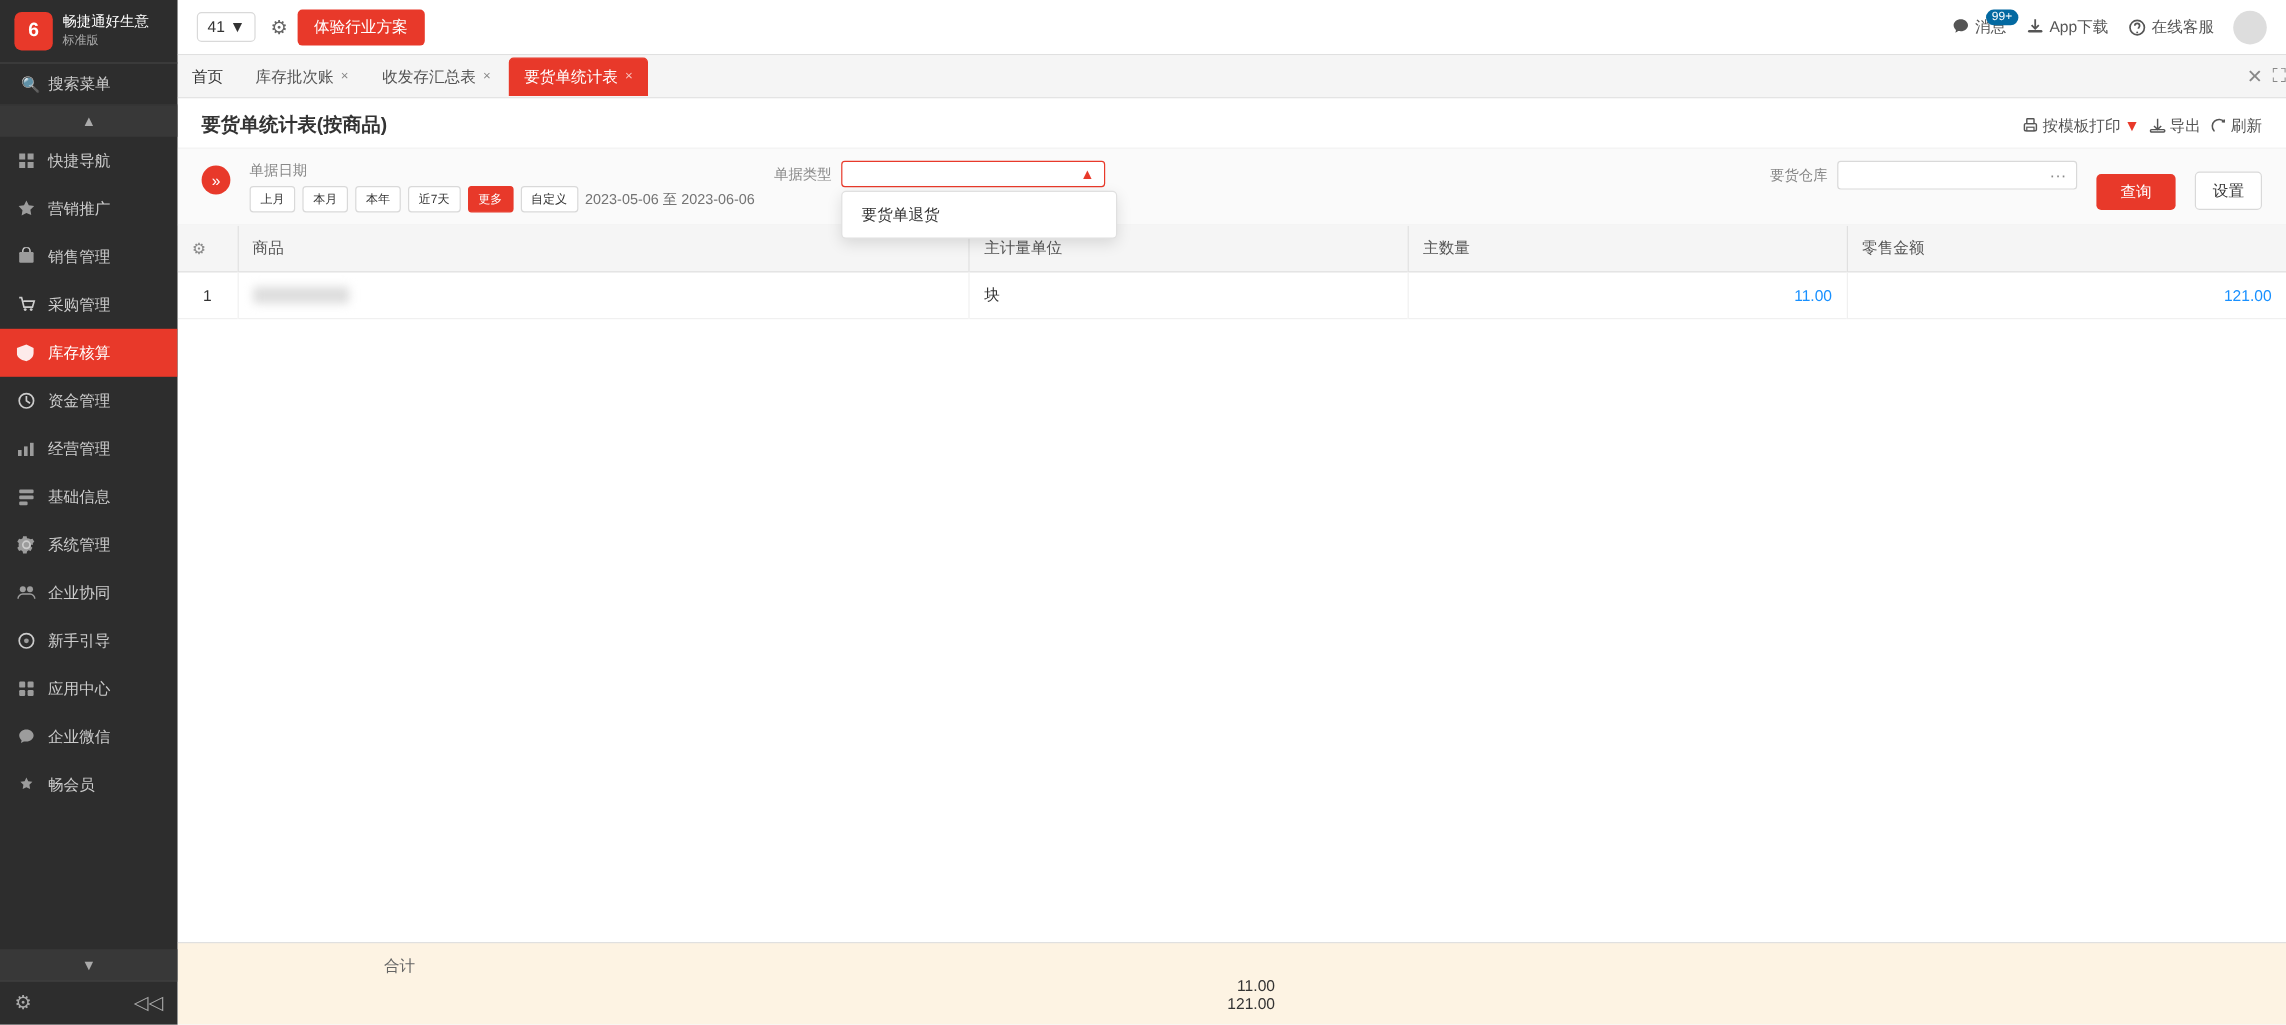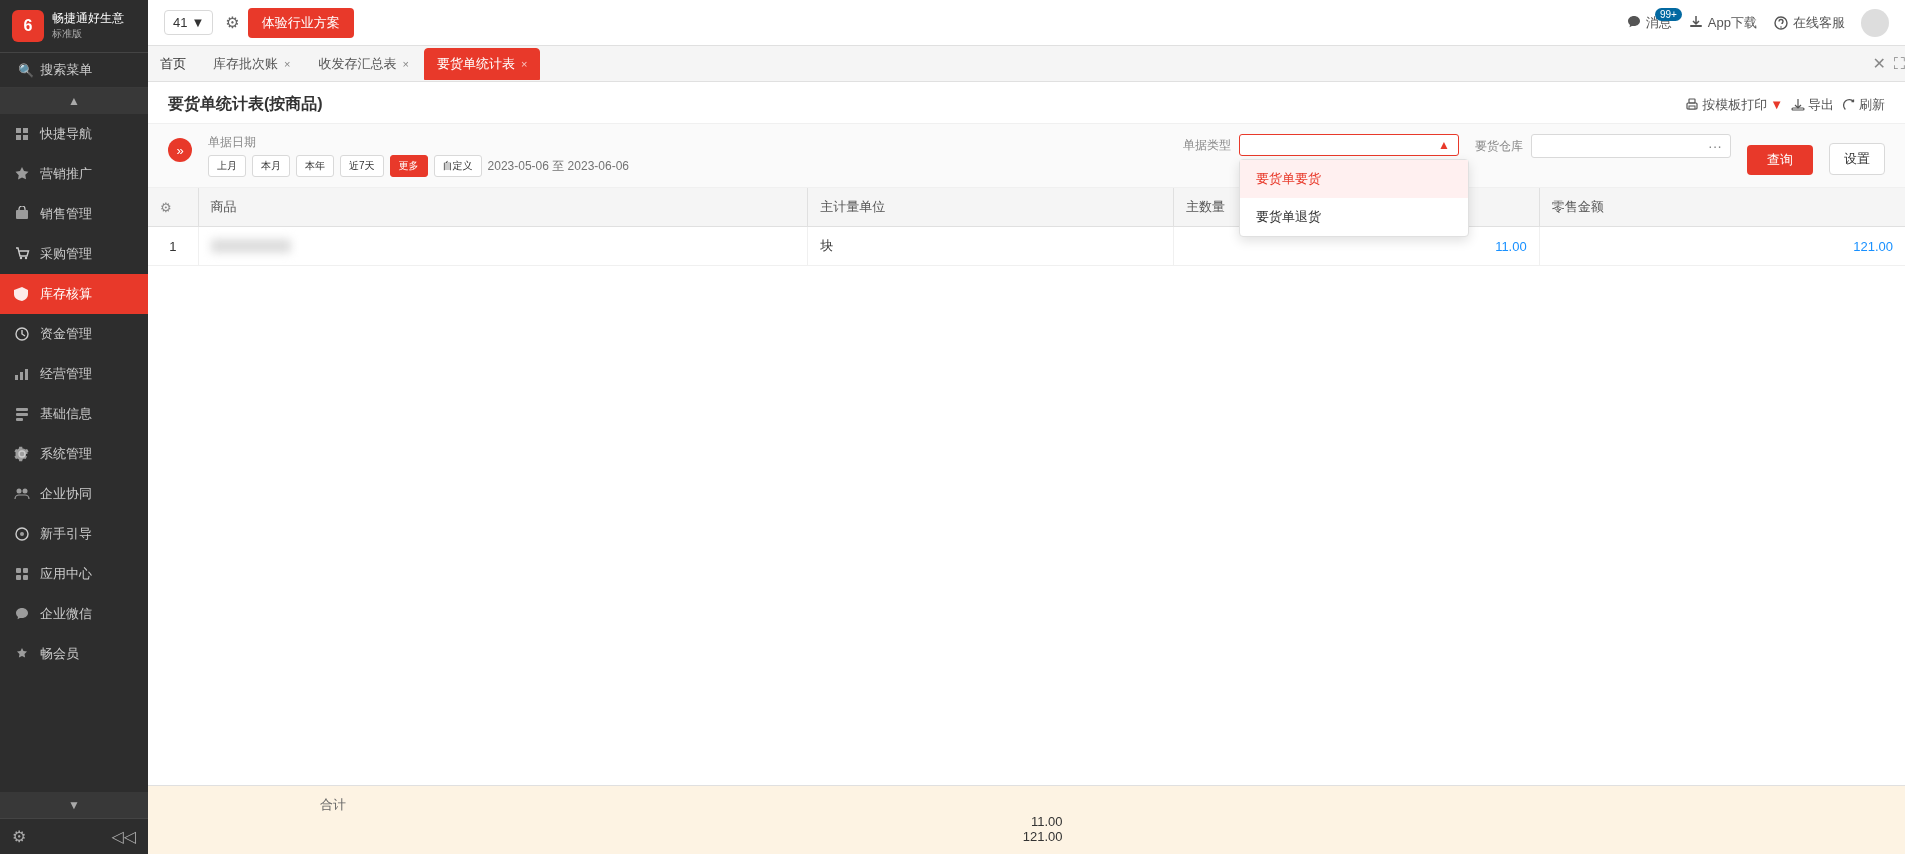--- a/index.html
+++ b/index.html
@@ -723,29 +723,28 @@
           <button class="date-btn">上月</button>
           <button class="date-btn">本月</button>
           <button class="date-btn">本年</button>
           <button class="date-btn">近7天</button>
           <button class="date-btn more">更多</button>
           <button class="date-btn">自定义</button>
           <span class="date-range-text">2023-05-06 至 2023-06-06</span>
         </div>
       </div>
 
-      <div class="filter-type-group" style="position:relative; min-width:280px;align-items:flex-end;">
+      <div class="filter-type-group" style="position:relative; min-width:280px;">
         <div class="filter-type-row">
           <span class="filter-type-label">单据类型</span>
           <div class="filter-select-wrapper" style="position:relative;">
             <input type="text" value="" style="width: 180px;">
             <span class="filter-select-arrow">▲</span>
 
             <div class="dropdown-menu" style="top:calc(100% + 4px); left:-1px; min-width:230px;">
-              <div class="dropdown-item selected">要货单要货</div>
               <div class="dropdown-item">要货单退货</div>
             </div>
           </div>
         </div>
       </div>
 
       <div class="warehouse-group">
         <div class="warehouse-row">
           <span class="warehouse-label">要货仓库</span>
           <div class="warehouse-select-wrapper">

